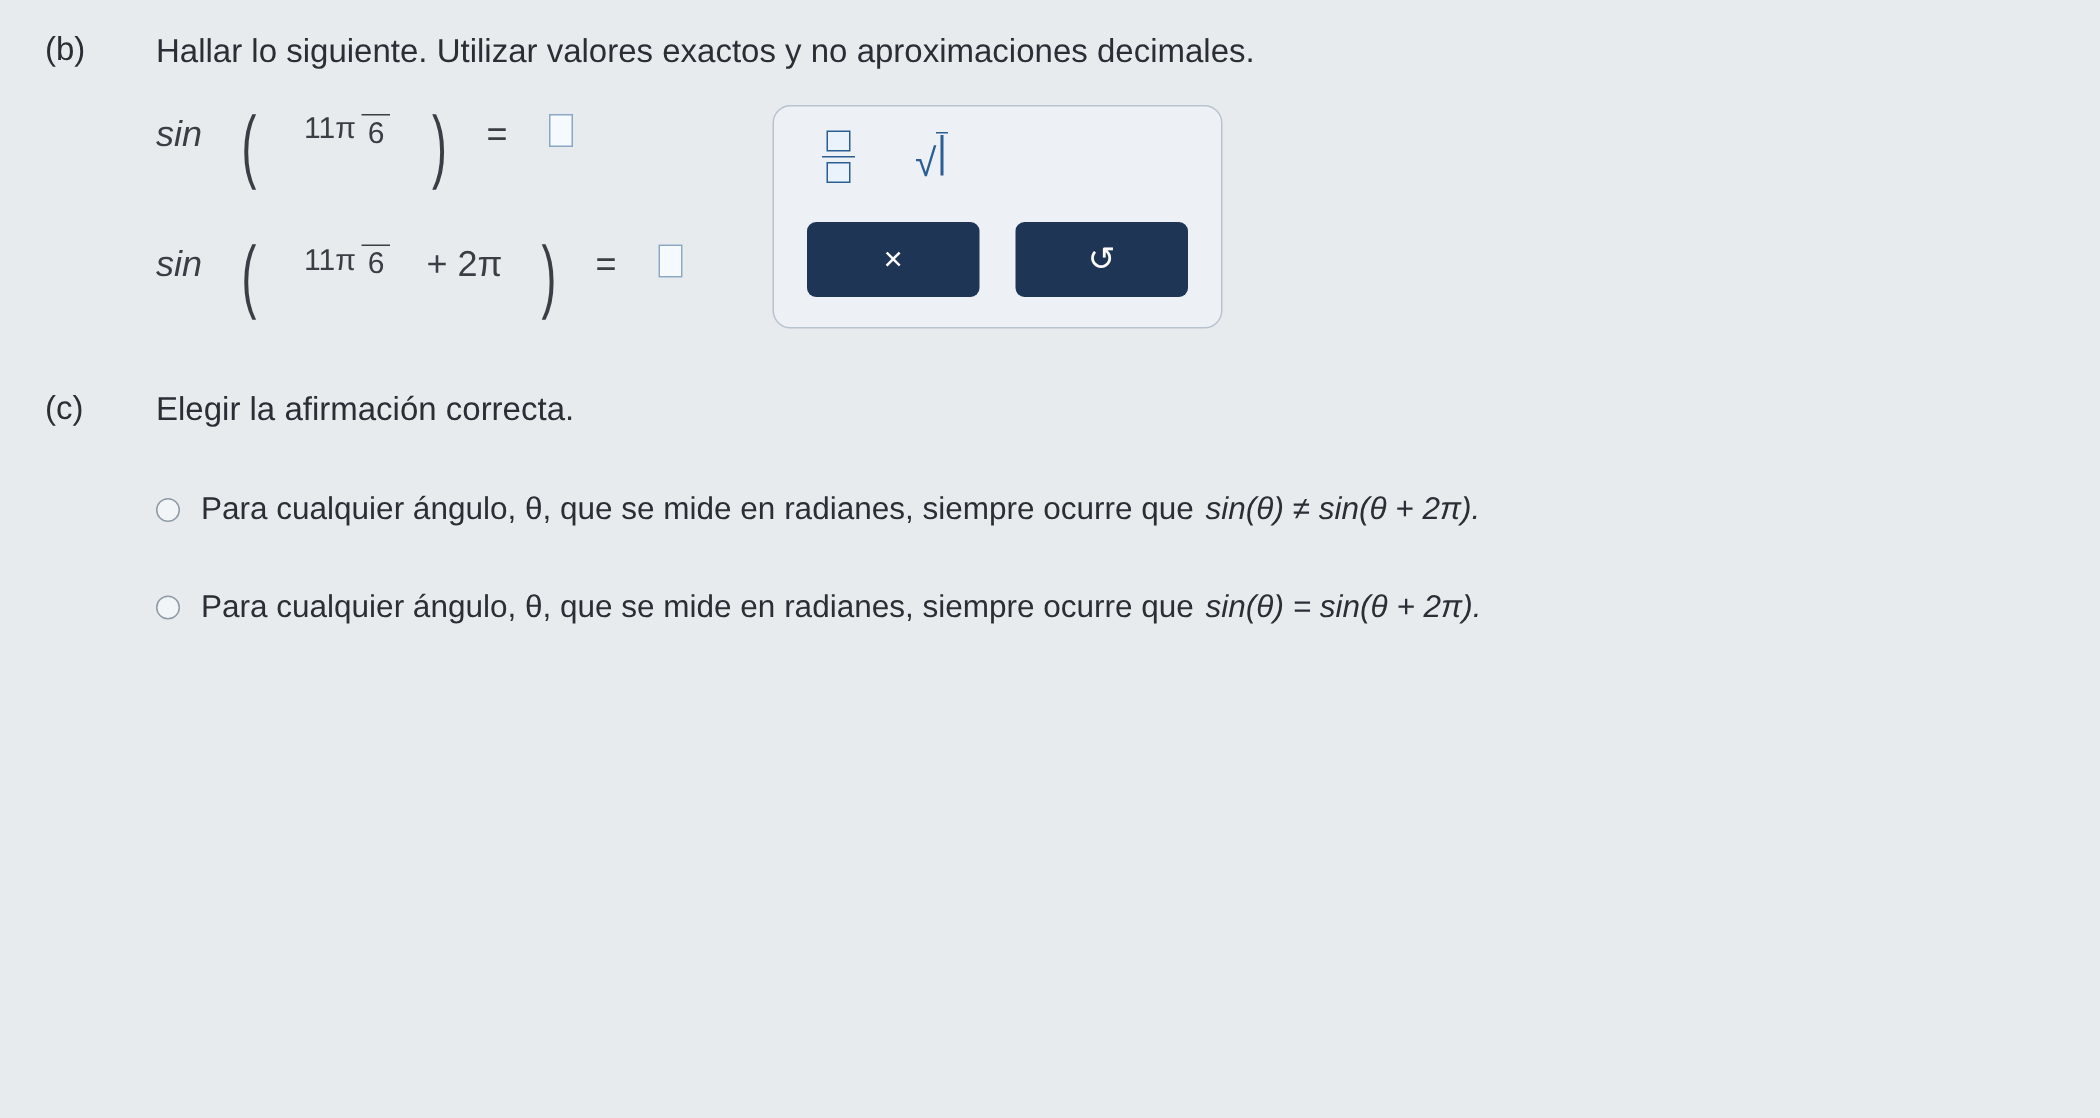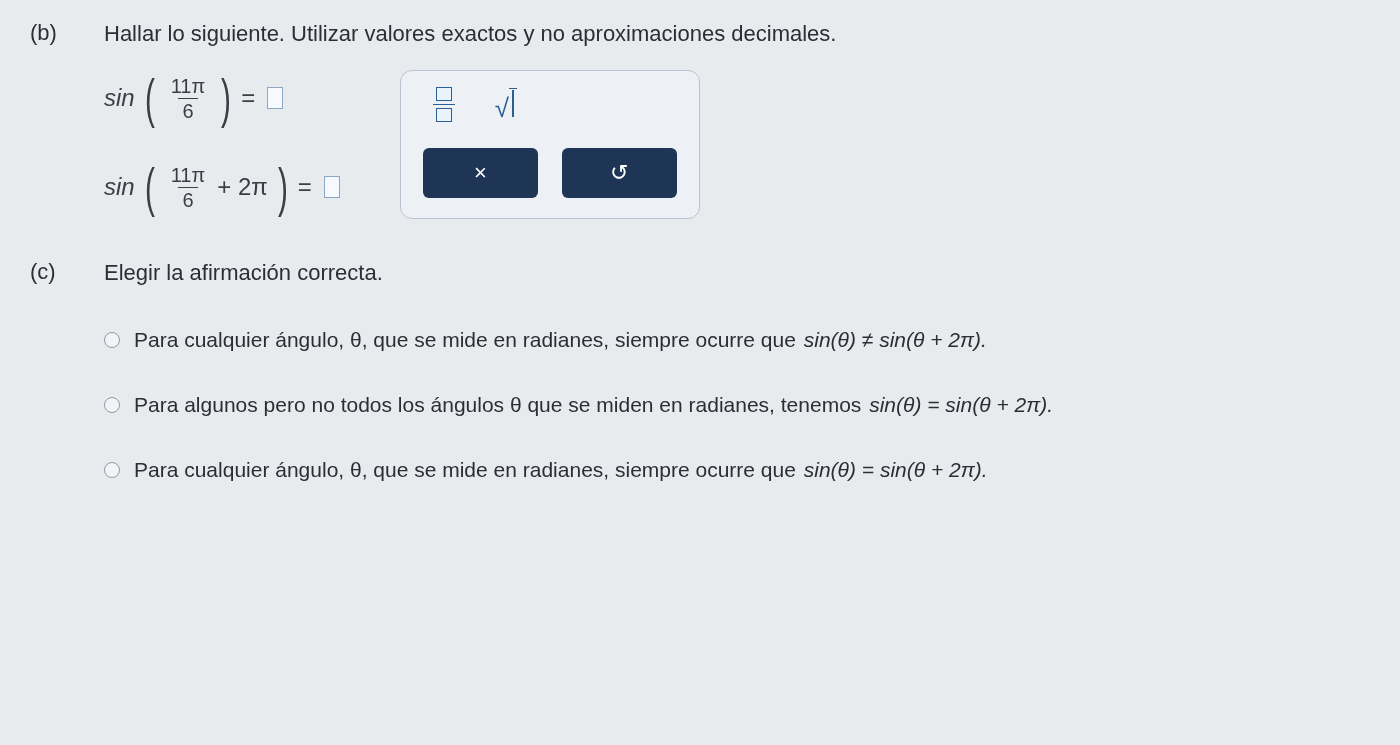--- a/index.html
+++ b/index.html
@@ -36,39 +36,39 @@
     align-items: flex-start;
   }
   .equations {
     display: flex;
     flex-direction: column;
     gap: 44px;
     padding-top: 6px;
   }
   .eq {
     display: flex;
-    align-items: center;
-    gap: 6px;
+    align-items: flex-start;
+    gap: 22px;
     font-style: italic;
     font-size: 24px;
     color: #3a3f46;
   }
   .eq .upright { font-style: normal; }
   .paren {
     font-size: 54px;
     font-weight: 300;
     font-style: normal;
     line-height: 0.8;
     transform: scaleX(0.55);
     display:inline-block;
     color:#3a3f46;
   }
   .frac {
     display: inline-flex;
-    flex-direction: column;
+    flex-direction: row;
     align-items: center;
     font-style: normal;
     font-size: 20px;
     line-height: 1;
     margin: 0 2px;
   }
   .frac .num { padding: 0 4px 2px 4px; }
   .frac .den { padding: 2px 4px 0 4px; border-top: 1.5px solid #3a3f46; }
   .answer-box {
     display:inline-block;
@@ -230,24 +230,17 @@
   <div class="option-row">
     <span class="radio"></span>
     <span>
       <span>Para cualquier ángulo, θ, que se mide en radianes, siempre ocurre que </span>
       <span class="math-inline">sin(θ) ≠ sin(θ + 2π).</span>
     </span>
   </div>
   <div class="option-row">
     <span class="radio"></span>
     <span>
-      <span>Para algunos pero no todos los ángulos θ que se miden en radianes, tenemos </span>
-      <span class="math-inline">sin(θ) = sin(θ + 2π).</span>
-    </span>
-  </div>
-  <div class="option-row">
-    <span class="radio"></span>
-    <span>
       <span>Para cualquier ángulo, θ, que se mide en radianes, siempre ocurre que </span>
       <span class="math-inline">sin(θ) = sin(θ + 2π).</span>
     </span>
   </div>
 </div>
 
 </body></html>

